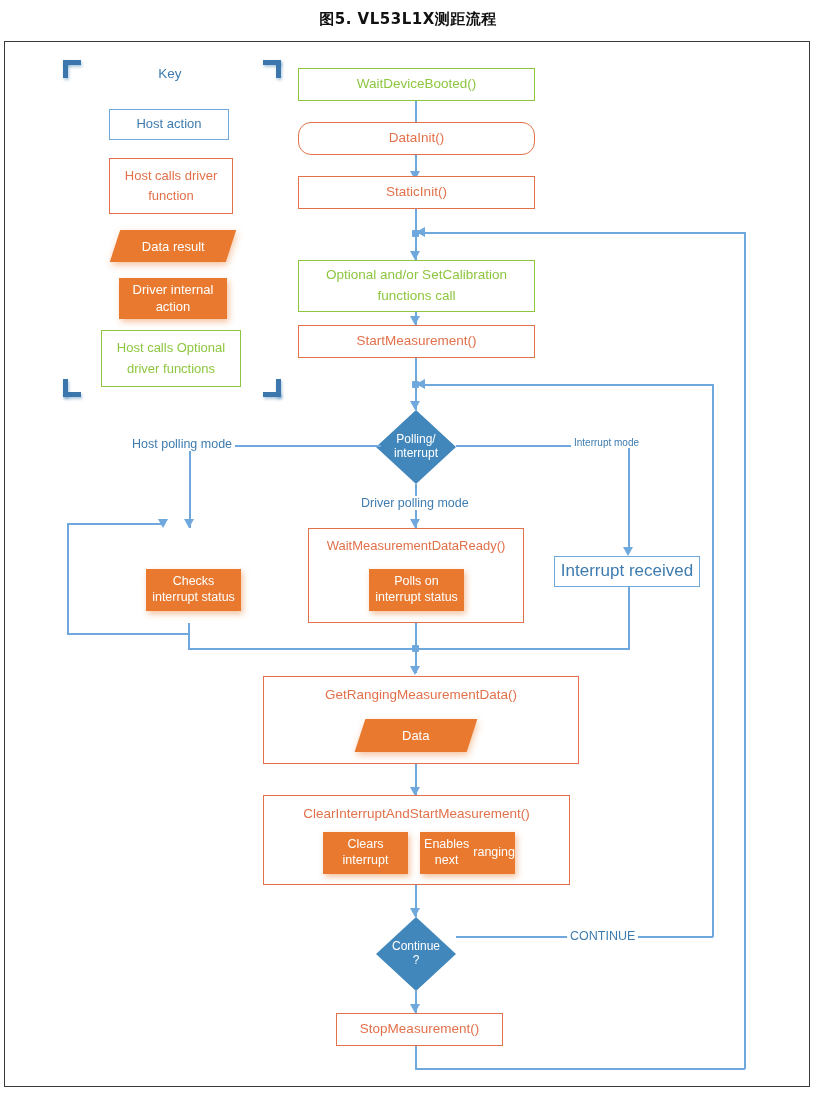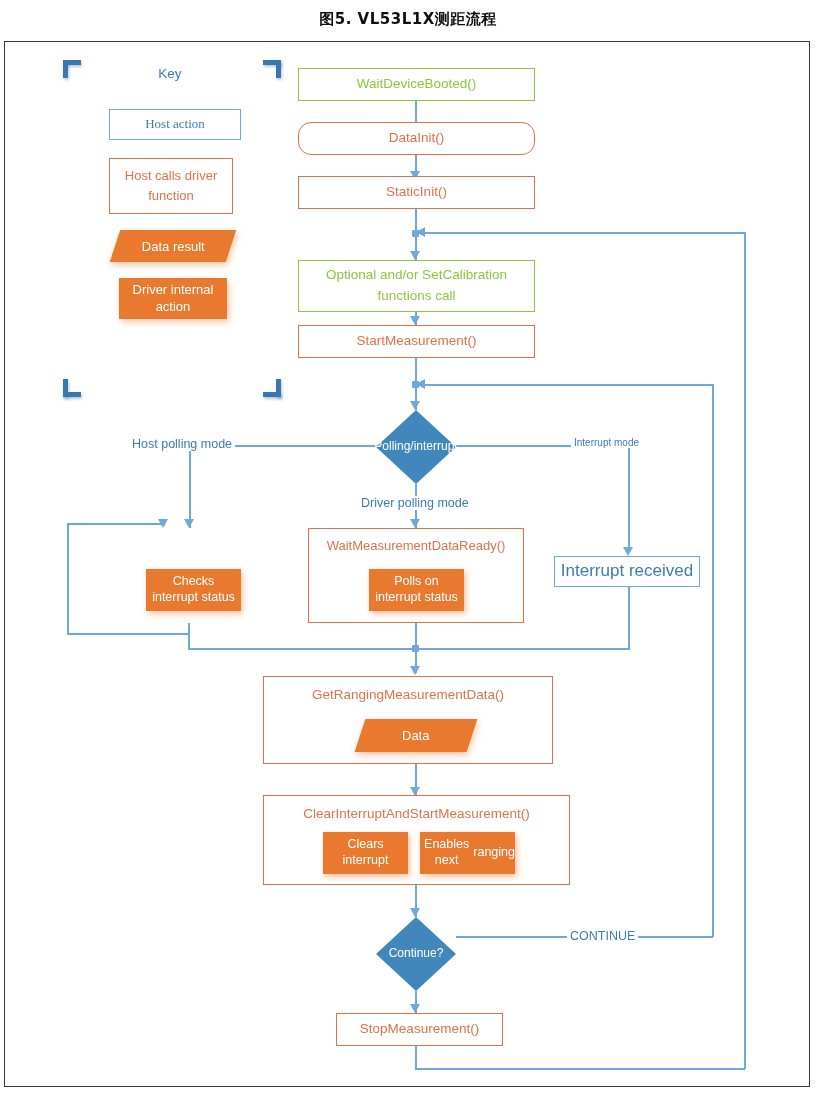--- a/index.html
+++ b/index.html
@@ -31,21 +31,21 @@
 
   
   .para{background:#E8792E;color:#fff;display:flex;align-items:center;justify-content:center;
         text-align:center;transform:skewX(-18deg);box-shadow:2px 3px 7px rgba(232,121,46,.45);}
   .para > span{transform:skewX(18deg);display:block;}
 
   
   .diamond{background:transparent;}
   .diamond .shape{position:absolute;inset:0;background:#4287BB;
       clip-path:polygon(50% 0,100% 50%,50% 100%,0 50%);box-shadow:0 0 0 rgba(0,0,0,0);}
-  .diamond .lbl{position:absolute;inset:0;display:flex;flex-direction:row;
+  .diamond .lbl{position:absolute;inset:0;display:flex;flex-direction:column;
       align-items:center;justify-content:center;color:#fff;text-align:center;line-height:1.15;z-index:2;}
 
   
   .ln{position:absolute;background:#6FA8DC;}
   .lnh{height:1.6px;}
   .lnv{width:1.6px;}
   .arrow-d{position:absolute;width:0;height:0;border-left:5.5px solid transparent;border-right:5.5px solid transparent;border-top:9px solid #6FA8DC;}
   .arrow-l{position:absolute;width:0;height:0;border-top:5.5px solid transparent;border-bottom:5.5px solid transparent;border-right:9px solid #6FA8DC;}
   .dot{position:absolute;width:7px;height:7px;background:#6FA8DC;border-radius:1px;}
 
@@ -76,36 +76,39 @@
     <i style="left:0;top:13px;width:18px;height:5px;"></i>
       <i style="left:0;top:0;width:5px;height:18px;"></i>
   </div>
   <div class="brk" style="left:258px;top:337px;width:18px;height:18px;">
     <i style="left:0;top:13px;width:18px;height:5px;"></i>
       <i style="left:13px;top:0;width:5px;height:18px;"></i>
   </div>
 
   <div id="keytitle" style="left:110px;top:24px;width:110px;text-align:center;font-size:13.5px;">Key</div>
 
-  <div class="node rect blue" style="left:104px;top:67px;width:132px;height:31px;font-size:13px;font-family:Liberation Serif, serif;">
+  <div class="node rect blue" style="left:104px;top:67px;width:120px;height:31px;font-size:13px;">
     <span class="txt">Host action</span>
   </div>
 
   <div class="node rect orange" style="left:104px;top:116px;width:124px;height:56px;font-size:13px;">
     <span class="txt">Host calls driver function</span>
   </div>
 
   <div class="node para" style="left:110px;top:188px;width:116px;height:32px;font-size:13px;">
     <span>Data result</span>
   </div>
 
   <div class="node solid" style="left:114px;top:236px;width:108px;height:41px;font-size:13px;">
     <span class="txt">Driver internal action</span>
   </div>
 
+  <div class="node rect green" style="left:96px;top:288px;width:140px;height:57px;font-size:13px;">
+    <span class="txt">Host calls Optional driver functions</span>
+  </div>
 
   <div class="node rect green" style="left:293px;top:26px;width:237px;height:33px;font-size:13.5px;">
     <span class="txt">WaitDeviceBooted()</span>
   </div>
   <div class="ln lnv" style="left:410px;top:59px;height:55px;"></div>
   <div class="arrow-d" style="left:405px;top:105px;"></div>
 
   <div class="node rect orange" style="left:293px;top:80px;width:237px;height:33px;font-size:13.5px;border-radius:13px;">
     <span class="txt">DataInit()</span>
   </div>
@@ -178,21 +181,21 @@
   </div>
 
   <div class="ln lnv" style="left:183px;top:581px;height:27px;"></div>
   <div class="ln lnh" style="left:183px;top:606px;width:442px;"></div>
   <div class="ln lnv" style="left:410px;top:581px;height:27px;"></div>
   <div class="ln lnv" style="left:623px;top:545px;height:62px;"></div>
   <div class="dot" style="left:407px;top:603px;"></div>
   <div class="ln lnv" style="left:410px;top:606px;height:25px;"></div>
   <div class="arrow-d" style="left:405px;top:624px;"></div>
 
-  <div class="node rect orange" style="left:258px;top:634px;width:290px;height:88px;font-size:13.5px;align-items:flex-start;padding-top:8px;">
+  <div class="node rect orange" style="left:258px;top:634px;width:316px;height:88px;font-size:13.5px;align-items:flex-start;padding-top:8px;">
     <span class="txt">GetRangingMeasurementData()</span>
   </div>
   <div class="node para" style="left:355px;top:677px;width:112px;height:33px;font-size:13px;">
     <span>Data</span>
   </div>
   <div class="ln lnv" style="left:410px;top:722px;height:31px;"></div>
   <div class="arrow-d" style="left:405px;top:745px;"></div>
 
   <div class="node rect orange" style="left:258px;top:753px;width:307px;height:90px;font-size:13.5px;align-items:flex-start;padding-top:8px;">
     <span class="txt">ClearInterruptAndStartMeasurement()</span>

